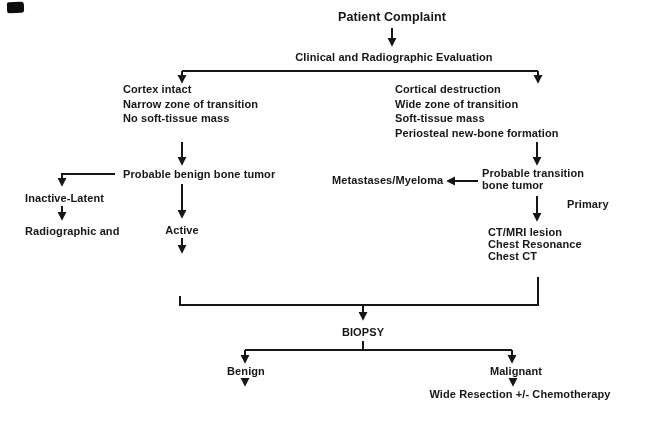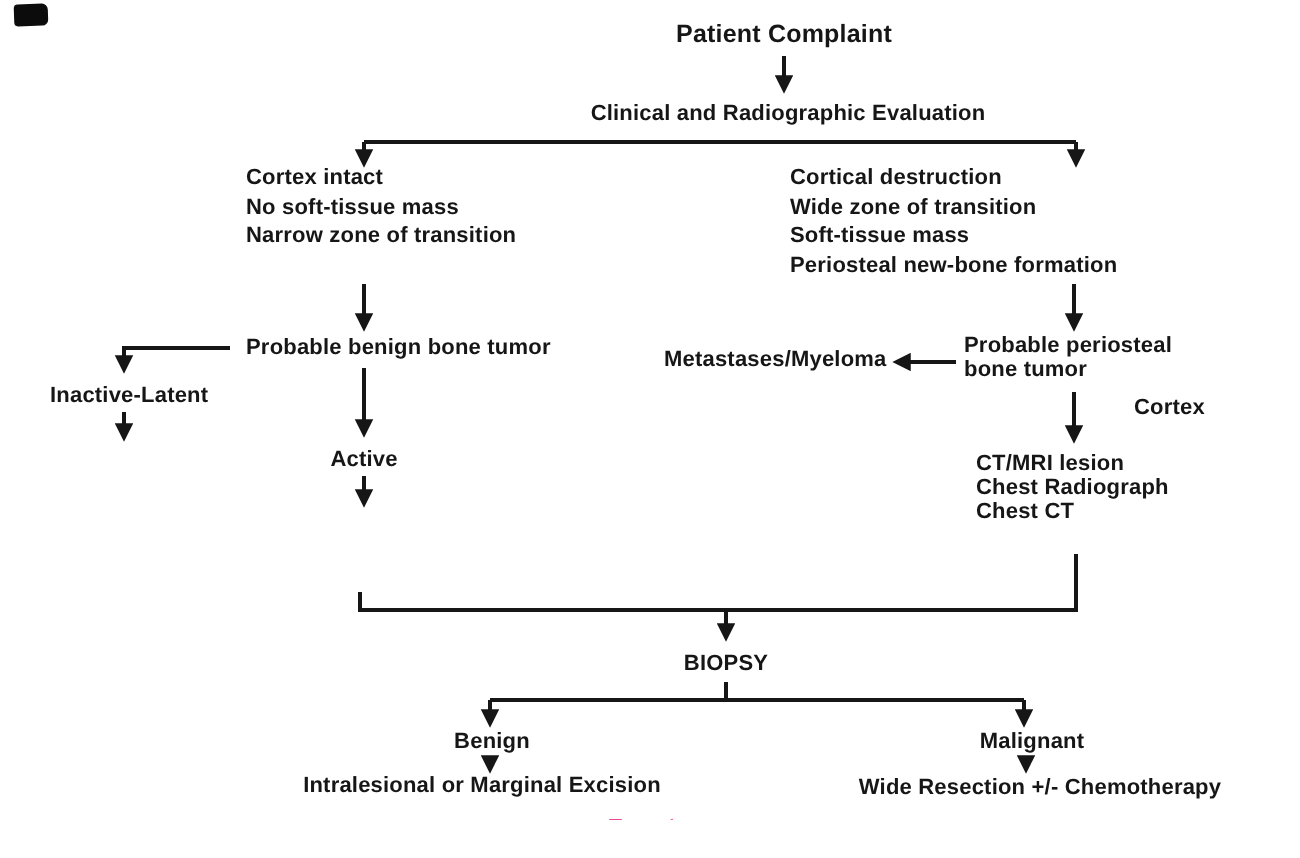--- a/index.html
+++ b/index.html
@@ -60,61 +60,61 @@
       <path d="M513,378 L513,385" marker-end="url(#ah)"></path>
     </g>
   </svg>
 
   <div class="node centered title" style="left:392px;top:10px">Patient Complaint</div>
 
   <div class="node centered" style="left:394px;top:50px">Clinical and Radiographic Evaluation</div>
 
   <div class="node" style="left:123px;top:82px">
     <div>Cortex intact</div>
+    <div>Narrow zone of transition</div>
     <div>No soft-tissue mass</div>
-    <div>Narrow zone of transition</div>
   </div>
 
   <div class="node" style="left:395px;top:82px">
     <div>Cortical destruction</div>
     <div>Wide zone of transition</div>
     <div>Soft-tissue mass</div>
     <div>Periosteal new-bone formation</div>
   </div>
 
   <div class="node" style="left:123px;top:167px">Probable benign bone tumor</div>
 
   <div class="node" style="left:25px;top:191px">Inactive-Latent</div>
 
   <div class="node lh12" style="left:25px;top:225px">
+    <div>Radiographic and</div>
   </div>
 
   <div class="node centered" style="left:182px;top:223px">Active</div>
 
 
   <div class="node" style="left:332px;top:173px">Metastases/Myeloma</div>
 
   <div class="node lh12" style="left:482px;top:167px">
-    <div>Probable periosteal</div>
+    <div>Probable transition</div>
     <div>bone tumor</div>
   </div>
 
-  <div class="node" style="left:567px;top:197px">Cortex</div>
+  <div class="node" style="left:567px;top:197px">Primary</div>
 
   <div class="node lh12" style="left:488px;top:226px">
     <div>CT/MRI lesion</div>
-    <div>Chest Radiograph</div>
+    <div>Chest Resonance</div>
     <div>Chest CT</div>
   </div>
 
   <div class="node centered" style="left:363px;top:325px">BIOPSY</div>
 
   <div class="node centered" style="left:246px;top:364px">Benign</div>
 
-  <div class="node centered" style="left:241px;top:386px">Intralesional or Marginal Excision</div>
 
   <div class="node centered" style="left:516px;top:364px">Malignant</div>
 
   <div class="node centered" style="left:520px;top:387px">Wide Resection +/- Chemotherapy</div>
 
   <div class="caption centered" style="left:322px;top:406px">Fig. 1</div>
 
 </div>
 
 </body></html>

